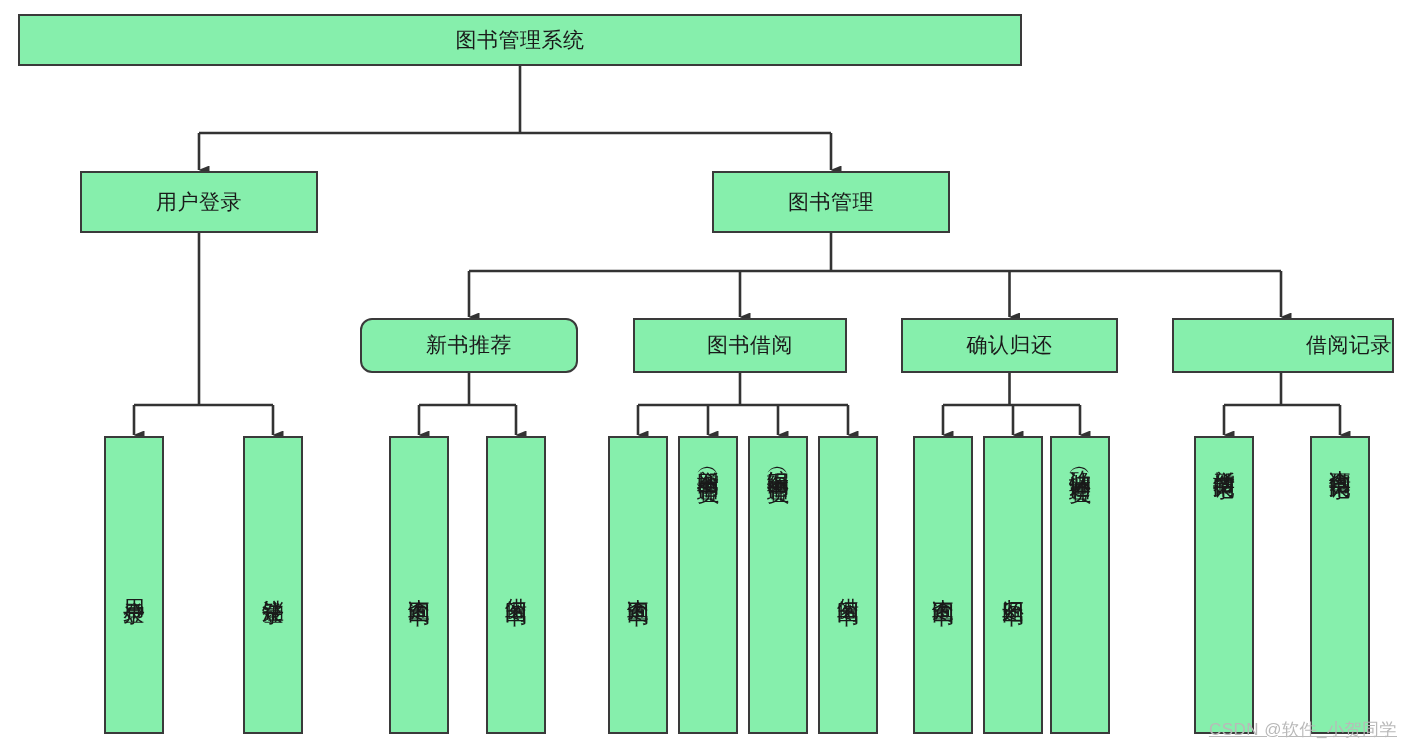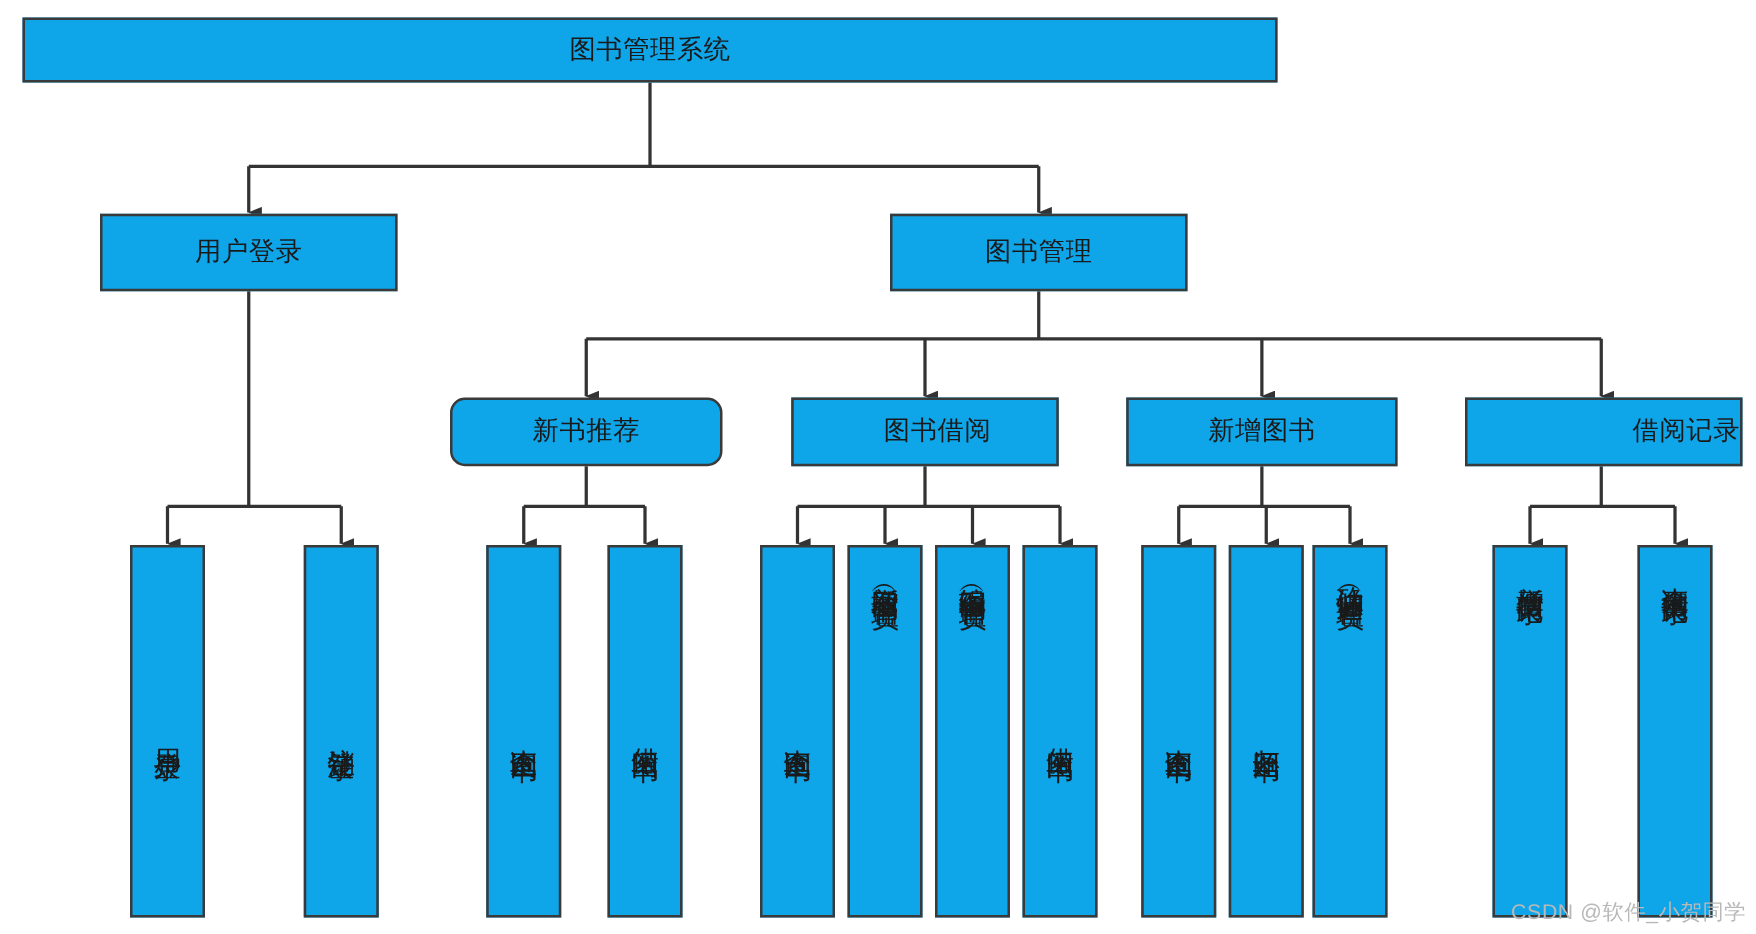--- a/index.html
+++ b/index.html
@@ -21,21 +21,21 @@
     position: absolute;
     left: 0;
     top: 0;
     width: 1405px;
     height: 747px;
     pointer-events: none;
   }
   .node {
     position: absolute;
     box-sizing: border-box;
-    background: #0ea5e9;
+    background: #86efac;
     border: 2.5px solid #3a3a3a;
     display: flex;
     align-items: center;
     justify-content: center;
     z-index: 2;
   }
   .node .label {
     color: #1a1a1a;
     font-size: 21px;
     line-height: 1.18;
@@ -62,20 +62,21 @@
   }
   #watermark {
     position: absolute;
     right: 8px;
     bottom: 6px;
     font-size: 17px;
     color: #b9b9b9;
     letter-spacing: 0.5px;
     white-space: nowrap;
     z-index: 3;
+    text-decoration: underline;
   }
 </style>
 </head>
 <body>
 
 <div id="diagram-root">
 
   <svg id="connectors" viewBox="0 0 1405 747" xmlns="http://www.w3.org/2000/svg">
     <defs>
       <marker id="arrowhead" markerWidth="9" markerHeight="11" refX="4.5" refY="10.5" orient="auto" markerUnits="userSpaceOnUse">
@@ -129,21 +130,21 @@
       <div class="node" style="left: 712px; top: 171px; width: 238px; height: 62px;">
         <span class="label">图书管理</span>
       </div>
       <div class="node" style="left: 360px; top: 318px; width: 218px; height: 55px; border-radius: 12px;">
         <span class="label">新书推荐</span>
       </div>
       <div class="node" style="left: 633px; top: 318px; width: 214px; height: 55px; padding-left: 20px;">
         <span class="label">图书借阅</span>
       </div>
       <div class="node" style="left: 901px; top: 318px; width: 217px; height: 55px;">
-        <span class="label">新增图书</span>
+        <span class="label">确认归还</span>
       </div>
       <div class="node" style="left: 1172px; top: 318px; width: 222px; height: 55px; justify-content: flex-end;">
         <span class="label">借阅记录</span>
       </div>
       <div class="node leaf centered" style="left: 104px; top: 436px; width: 60px; height: 298px;">
         <span class="label">用户登录</span>
       </div>
       <div class="node leaf centered" style="left: 243px; top: 436px; width: 60px; height: 298px;">
         <span class="label">注销登录</span>
       </div>

